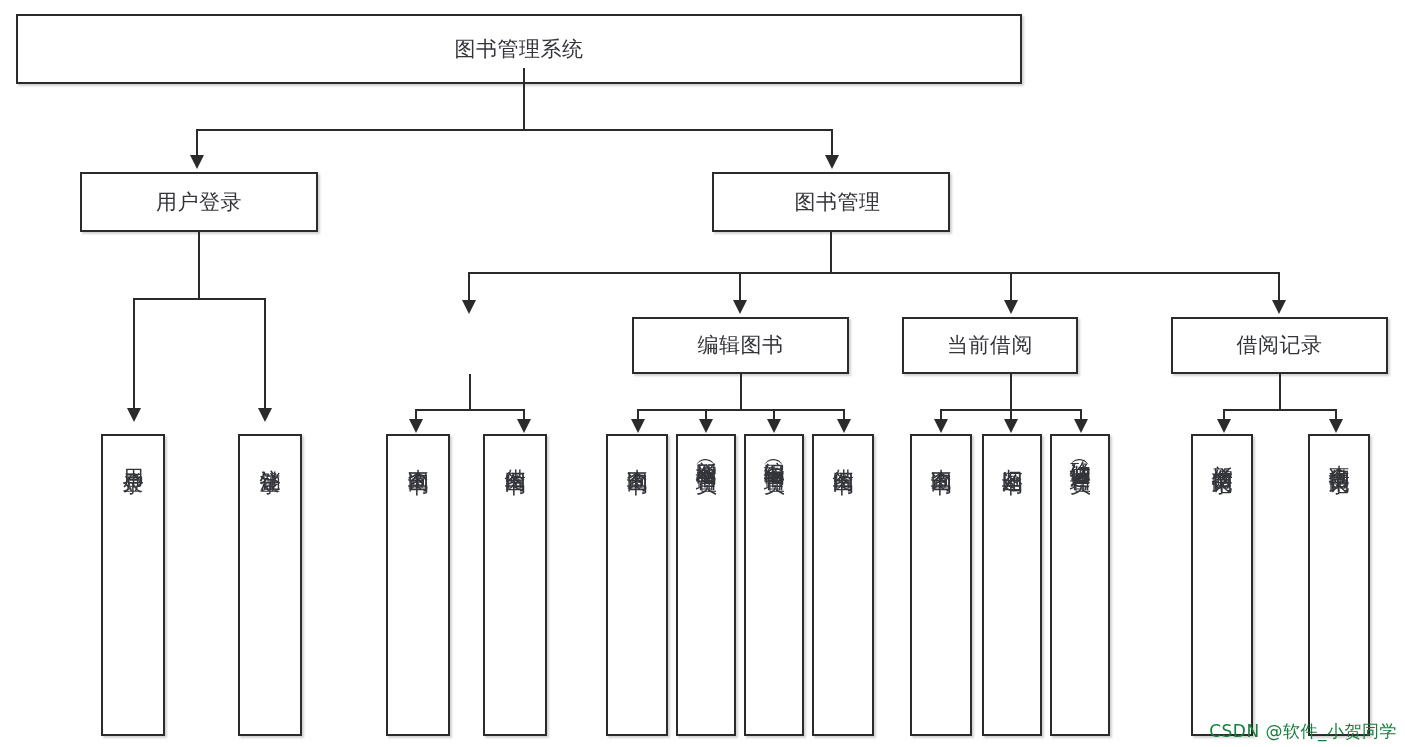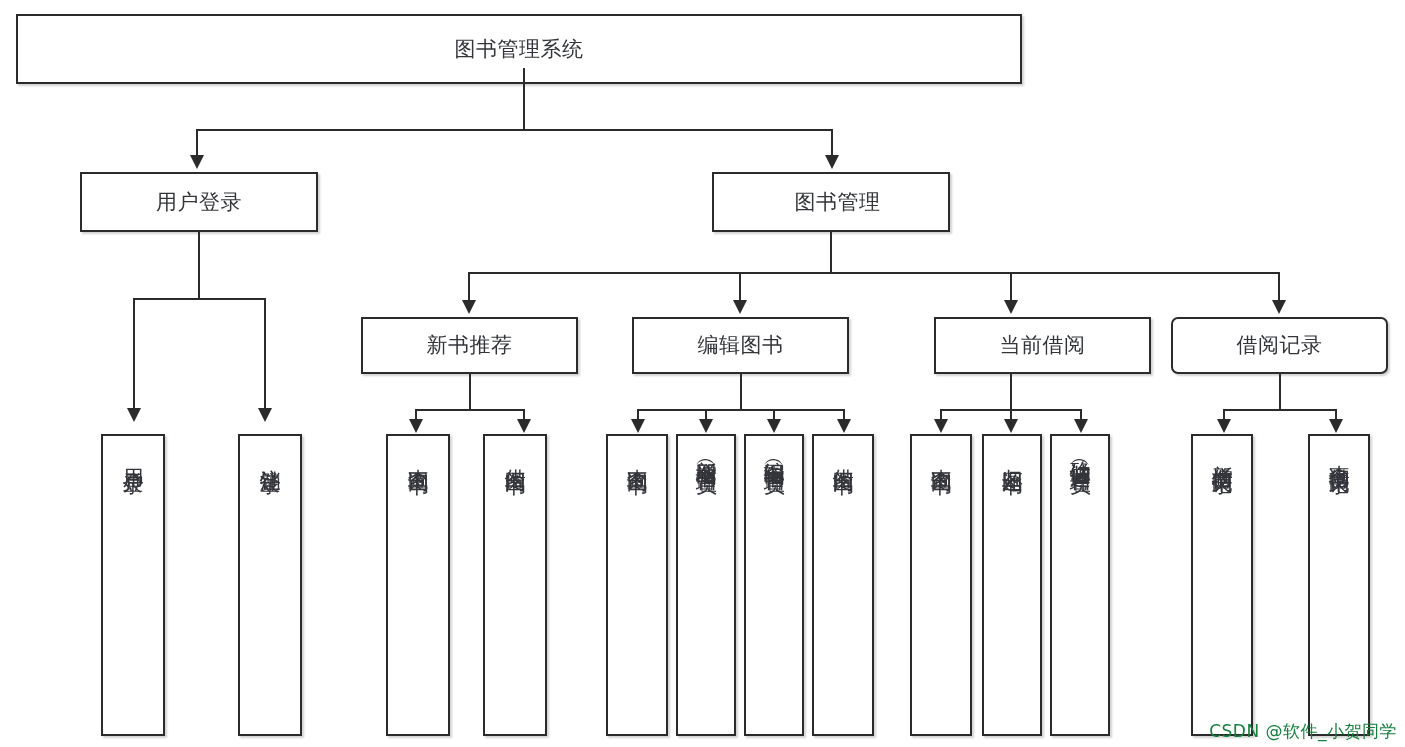--- a/index.html
+++ b/index.html
@@ -113,30 +113,27 @@
   <div class="ln h" style="left:468px; top:272px; width:812px; height:2px;"></div>
   <div class="ln v" style="left:468px; top:272px; width:2px; height:30px;"></div>
   <div class="arrow" style="left:462px; top:300px;"></div>
   <div class="ln v" style="left:739px; top:272px; width:2px; height:30px;"></div>
   <div class="arrow" style="left:733px; top:300px;"></div>
   <div class="ln v" style="left:1010px; top:272px; width:2px; height:30px;"></div>
   <div class="arrow" style="left:1004px; top:300px;"></div>
   <div class="ln v" style="left:1278px; top:272px; width:2px; height:30px;"></div>
   <div class="arrow" style="left:1272px; top:300px;"></div>
 
-  <div class="node" style="left:361px; top:317px; width:217px; height:57px;">
-    <span class="label">新书推荐</span>
-  </div>
   <div class="node" style="left:632px; top:317px; width:217px; height:57px;">
     <span class="label">编辑图书</span>
   </div>
-  <div class="node" style="left:902px; top:317px; width:217px; height:57px;margin-left:32px;">
+  <div class="node" style="left:902px; top:317px; width:176px; height:57px;">
     <span class="label">当前借阅</span>
   </div>
-  <div class="node" style="left:1171px; top:317px; width:217px; height:57px;border-radius:7px;">
+  <div class="node" style="left:1171px; top:317px; width:217px; height:57px;">
     <span class="label">借阅记录</span>
   </div>
 
   <div class="ln v" style="left:469px; top:374px; width:2px; height:36px;"></div>
   <div class="ln h" style="left:415px; top:409px; width:110px; height:2px;"></div>
   <div class="ln v" style="left:415px; top:409px; width:2px; height:12px;"></div>
   <div class="arrow" style="left:409px; top:419px;"></div>
   <div class="ln v" style="left:523px; top:409px; width:2px; height:12px;"></div>
   <div class="arrow" style="left:517px; top:419px;"></div>
 

